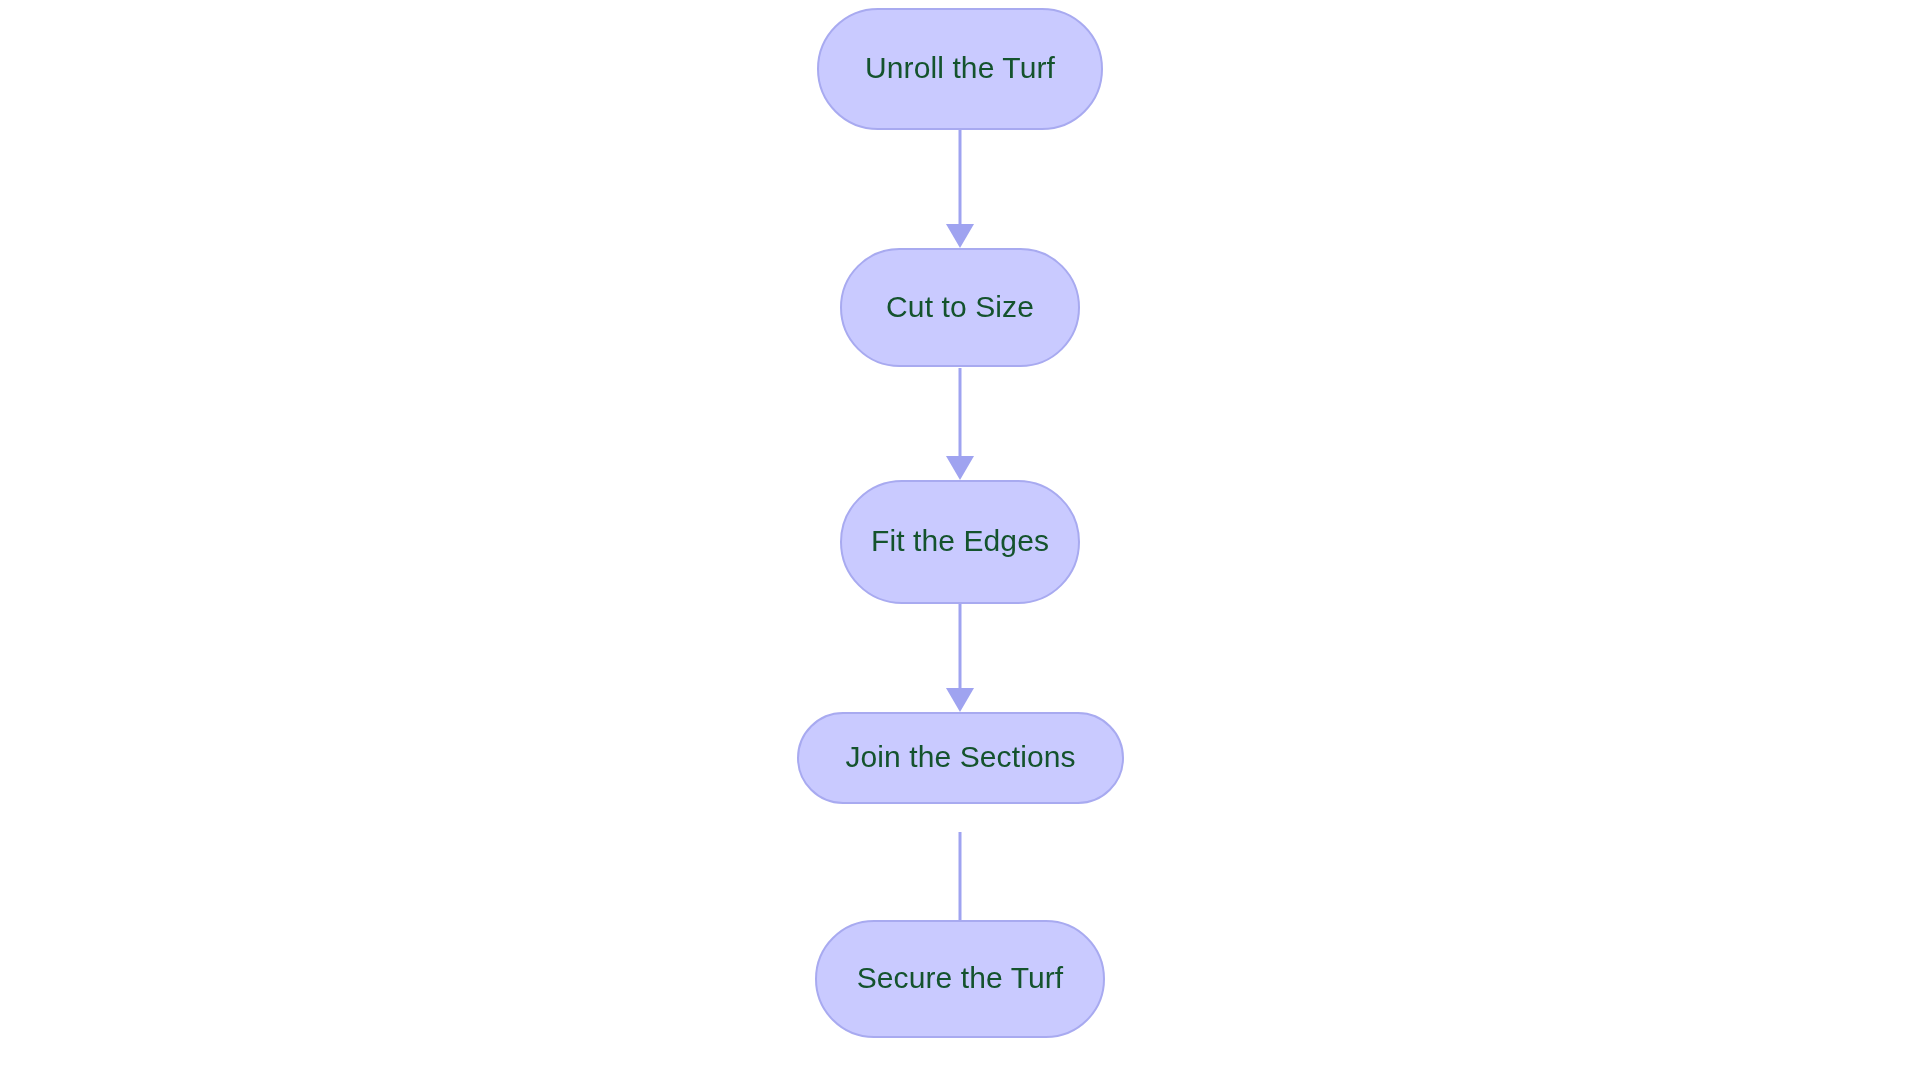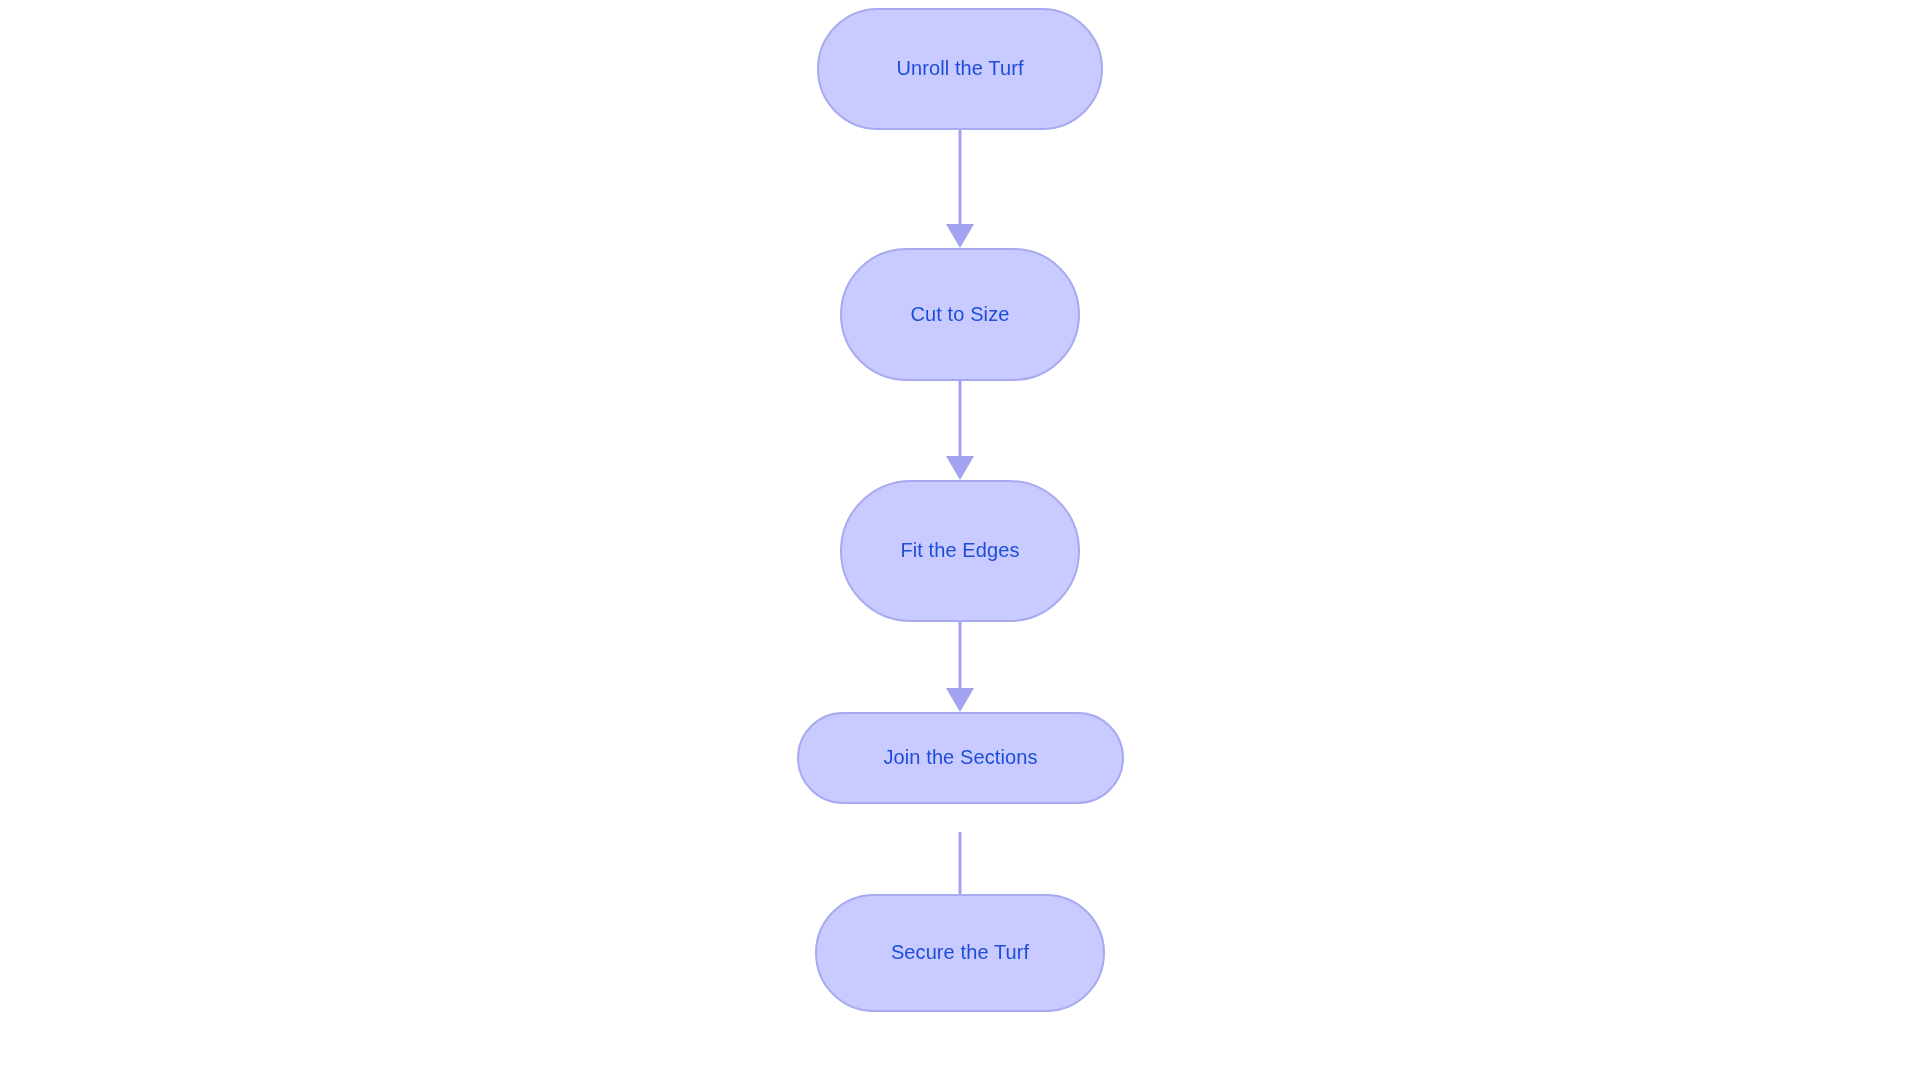--- a/index.html
+++ b/index.html
@@ -21,22 +21,22 @@
   }
   .flow-node {
     position: absolute;
     box-sizing: border-box;
     background: #c9caff;
     border: 2px solid #a8aaf0;
     border-radius: 999px;
     display: flex;
     align-items: center;
     justify-content: center;
-    color: #1d4ed8;
-    font-size: 20px;
+    color: #14532d;
+    font-size: 30px;
     font-weight: 400;
     letter-spacing: 0.1px;
     line-height: 1;
     white-space: nowrap;
     font-family: "Liberation Sans", sans-serif;
   }
   .flow-node-label {
     display: block;
     padding-bottom: 2px;
   }
@@ -82,29 +82,29 @@
     <svg viewBox="0 0 40 113" preserveAspectRatio="none" aria-hidden="true">
       <line x1="20" y1="0" x2="20" y2="91" stroke="#9fa3f0" stroke-width="3"></line>
       <polygon points="6,89 34,89 20,113" fill="#9fa3f0"></polygon>
     </svg>
   </div>
 
   <div class="flow-node" style="left:817px; top:8px; width:286px; height:122px;">
     <span class="flow-node-label">Unroll the Turf</span>
   </div>
 
-  <div class="flow-node" style="left:840px; top:248px; width:240px; height:133px;">
+  <div class="flow-node" style="left:840px; top:248px; width:240px; height:119px;">
     <span class="flow-node-label">Cut to Size</span>
   </div>
 
-  <div class="flow-node" style="left:840px; top:480px; width:240px; height:142px;">
+  <div class="flow-node" style="left:840px; top:480px; width:240px; height:124px;">
     <span class="flow-node-label">Fit the Edges</span>
   </div>
 
   <div class="flow-node" style="left:797px; top:712px; width:327px; height:92px;">
     <span class="flow-node-label">Join the Sections</span>
   </div>
 
-  <div class="flow-node" style="left:815px; top:894px; width:290px; height:118px;">
+  <div class="flow-node" style="left:815px; top:920px; width:290px; height:118px;">
     <span class="flow-node-label">Secure the Turf</span>
   </div>
 
 </div>
 
 </body></html>

